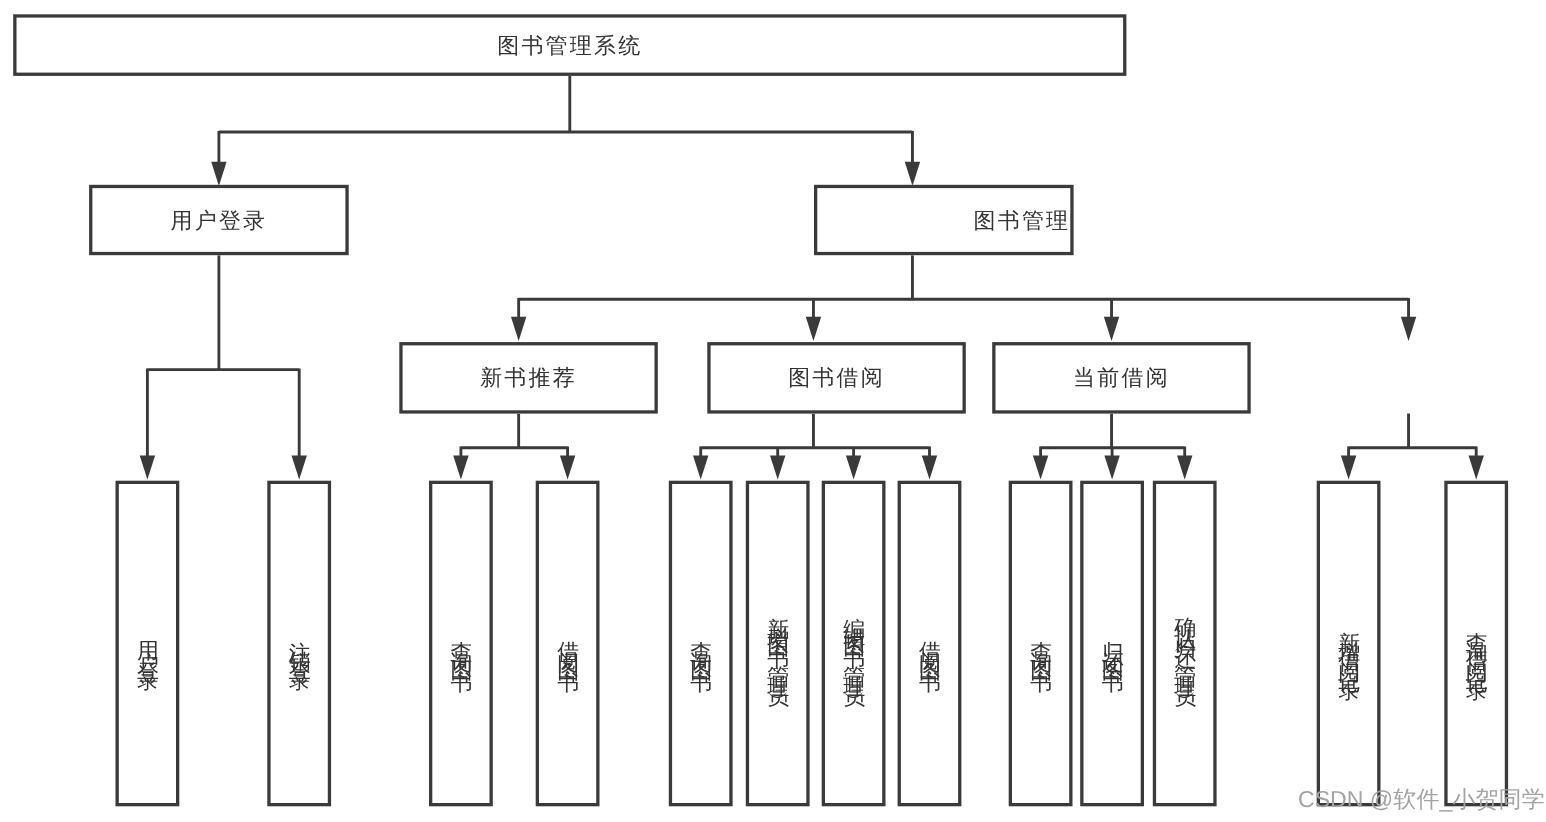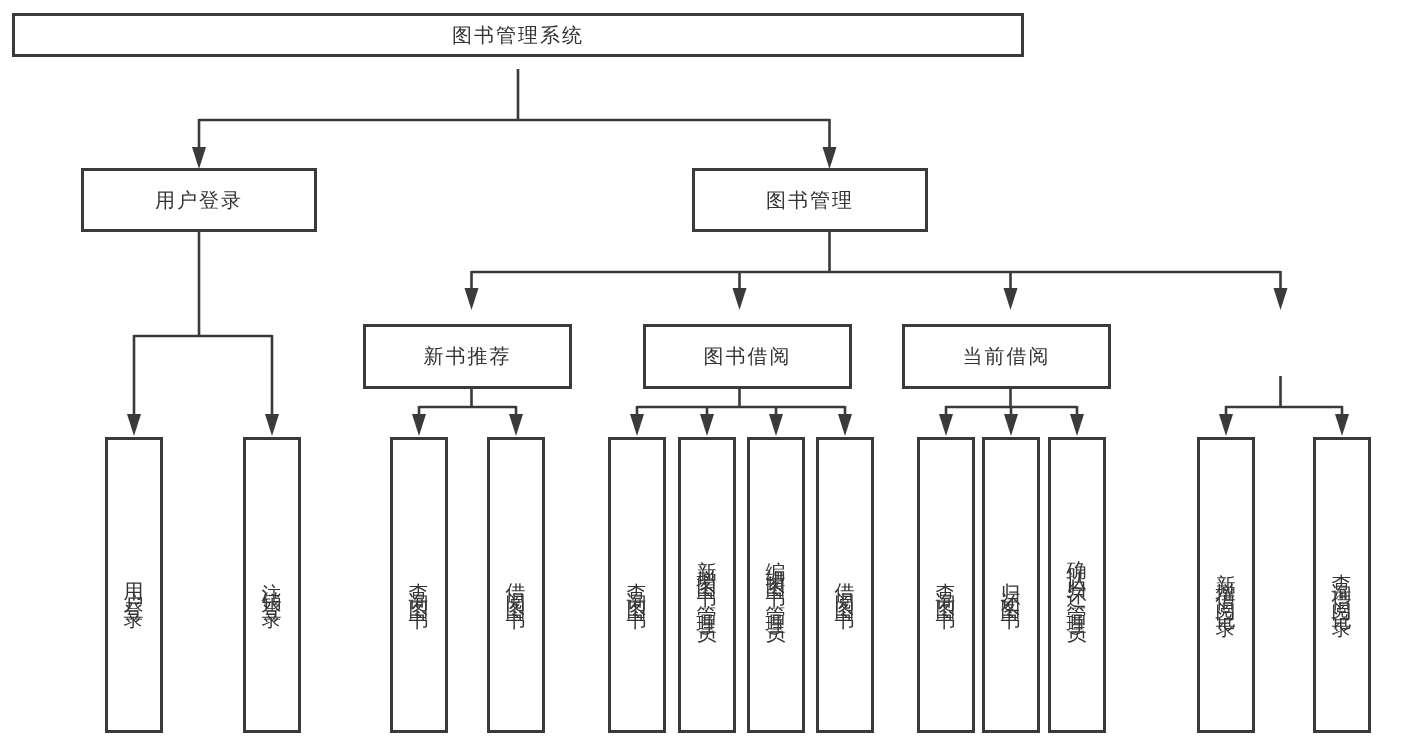--- a/index.html
+++ b/index.html
@@ -11,25 +11,25 @@
   .box {
     position:absolute; box-sizing:border-box; background:#ffffff;
     border:3px solid #3a3a3a; color:#333333; z-index:2;
     display:flex; align-items:center; justify-content:center;
   }
   .h-label { font-size:20px; letter-spacing:2px; white-space:nowrap; }
   .v-label {
     writing-mode:vertical-rl; text-orientation:mixed;
     font-size:20px; letter-spacing:9px; line-height:1; white-space:nowrap;
   }
-  .root-box   { left:12px;  top:13px;  width:1012px; height:44px; }
+  .root-box   { left:12px;  top:13px;  width:1012px; height:56px; }
   .l2-box     { width:236px; height:64px; top:168px; }
   .l2-user    { left:81px; }
-  .l2-book    { left:692px; }
-  .l3-box     { width:209px; height:65px; top:324px; }
+  .l2-book    { left:740px;justify-content:flex-end; }
+  .l3-box     { width:235px; height:65px; top:311px; }
   .l3-newbook { left:363px; }
   .l3-borrow  { left:631px;margin-left:12px; }
   .l3-current { left:902px;text-align:center; }
   .l3-record  { left:1172px; }
   .l4-box     { width:58px; height:296px; top:437px; }
   .l4-a { left:105px; }  .l4-b { left:243px; }
   .l4-c { left:390px; }  .l4-d { left:487px; }
   .l4-e { left:608px; }  .l4-f { left:678px; }
   .l4-g { left:747px; }  .l4-h { left:816px; }
   .l4-i { left:917px; }  .l4-j { left:982px; }
@@ -136,13 +136,14 @@
     <span class="v-label">确认归还（管理员）</span>
   </div>
 
   <div class="box l4-box l4-l">
     <span class="v-label">新增借阅记录</span>
   </div>
   <div class="box l4-box l4-m">
     <span class="v-label">查询借阅记录</span>
   </div>
 
+  <div class="watermark">CSDN @软件_小贺同学</div>
 </div>
 
 </body></html>

